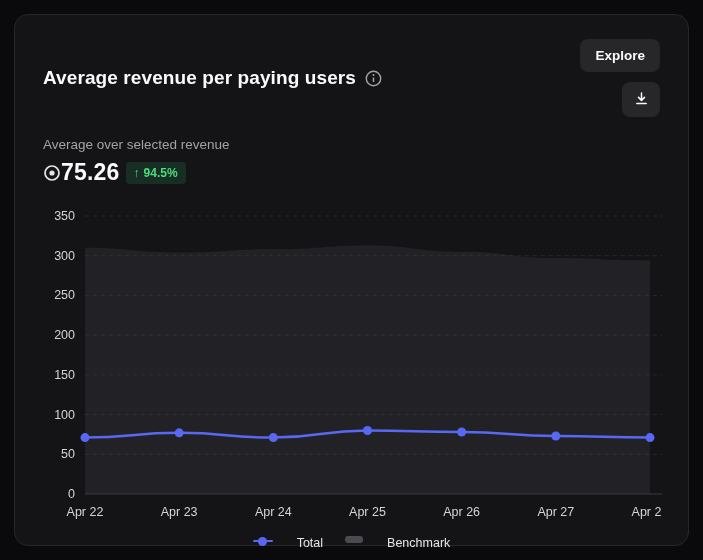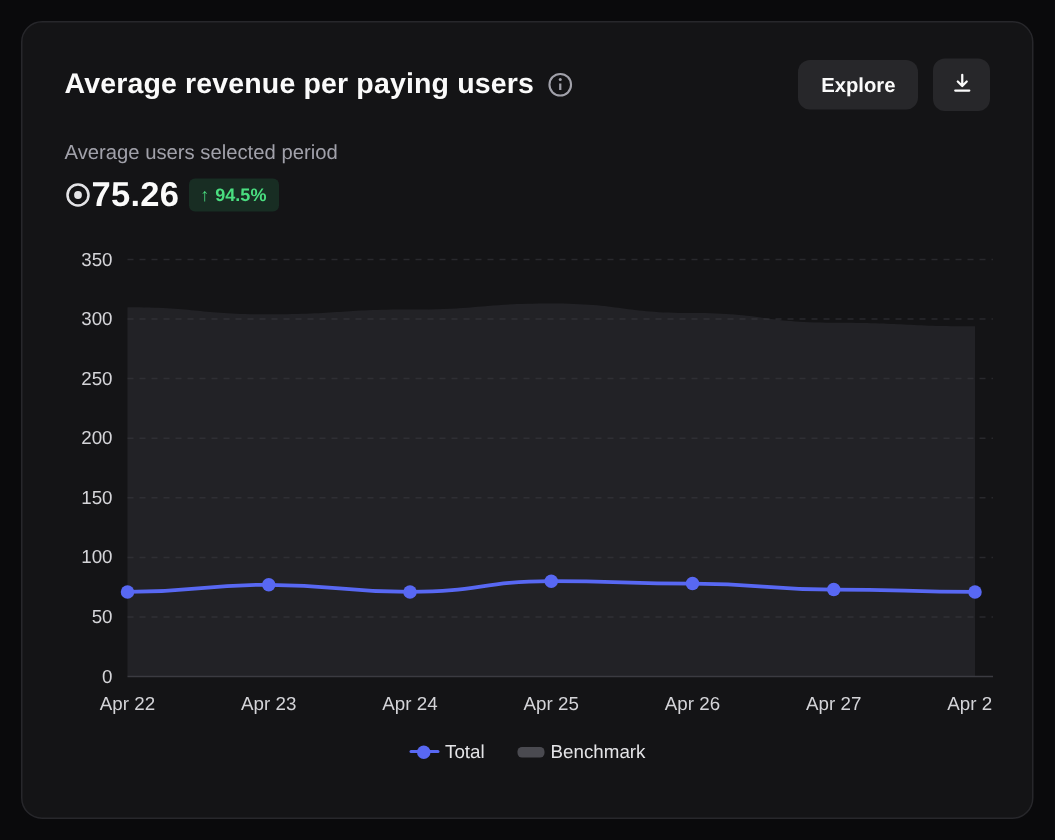--- a/index.html
+++ b/index.html
@@ -19,21 +19,21 @@
     padding: 24px 28px 18px 28px;
   }
   .card-header {
     display: flex; align-items: center; justify-content: space-between;
   }
   .title-wrap { display: flex; align-items: center; gap: 9px; }
   .title-wrap h1 {
     font-size: 19px; font-weight: 700; color: #fafafa; letter-spacing: 0.1px;
   }
   .info-icon { display: inline-flex; color: #a1a1aa; cursor: pointer; }
-  .actions { display: flex; align-items: center; gap: 10px; }
+  .actions { display: flex; align-items: flex-end; gap: 10px; flex-direction: column; }
   .btn {
     background: #27272a; color: #fafafa;
     border: none; border-radius: 8px;
     font-family: "Liberation Sans", sans-serif;
     font-size: 13.5px; font-weight: 700;
     padding: 9px 15px; cursor: pointer;
   }
   .btn-icon {
     width: 38px; height: 35px;
     display: inline-flex; align-items: center; justify-content: center;
@@ -67,21 +67,21 @@
   }
   svg text.xlab {
     font-family: "Liberation Sans", sans-serif;
     font-size: 12.5px; fill: #d4d4d8;
   }
   .legend {
     margin-top: 8px;
     display: flex; align-items: center; justify-content: center; gap: 22px;
   }
   .legend-item {
-    display: flex; align-items: center; gap: 4px;
+    display: flex; gap: 24px;
     font-size: 12.5px; color: #e4e4e7; cursor: pointer;
   }
   .marker-total {
     position: relative; width: 20px; height: 10px;
     display: inline-flex; align-items: center; justify-content: center;
   }
   .marker-total .line {
     position: absolute; left: 0; right: 0; top: 4px; height: 2px;
     border-radius: 2px;
   }
@@ -114,21 +114,21 @@
         <span>
           <svg width="15" height="15" viewBox="0 0 16 16">
             <path d="M8 2 L8 9.5 M4.8 6.8 L8 10 L11.2 6.8" fill="none" stroke="#fafafa" stroke-width="1.6" stroke-linecap="round" stroke-linejoin="round"></path>
             <path d="M3 13.2 L13 13.2" fill="none" stroke="#fafafa" stroke-width="1.6" stroke-linecap="round"></path>
           </svg>
         </span>
       </button>
     </div>
   </div>
 
-  <div class="subtitle">Average users selected period</div>
+  <div class="subtitle">Average over selected revenue</div>
 
   <div class="metric-row">
     <span class="target-icon">
       <svg width="18" height="18" viewBox="0 0 18 18">
         <circle cx="9" cy="9" r="7" fill="none" stroke="currentColor" stroke-width="1.7"></circle>
         <circle cx="9" cy="9" r="2.6" fill="currentColor"></circle>
       </svg>
     </span>
     <span class="metric-value">75.26</span>
     <span class="badge" style="color: rgb(74, 222, 128);">

